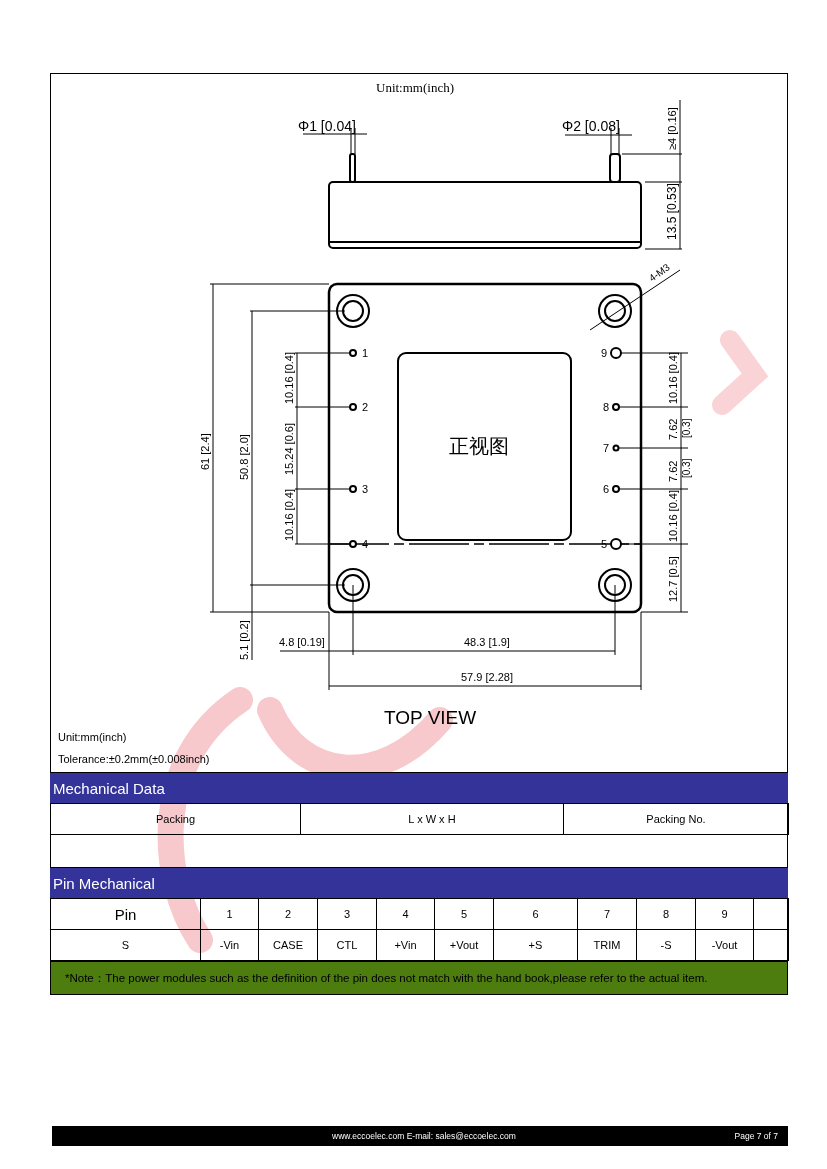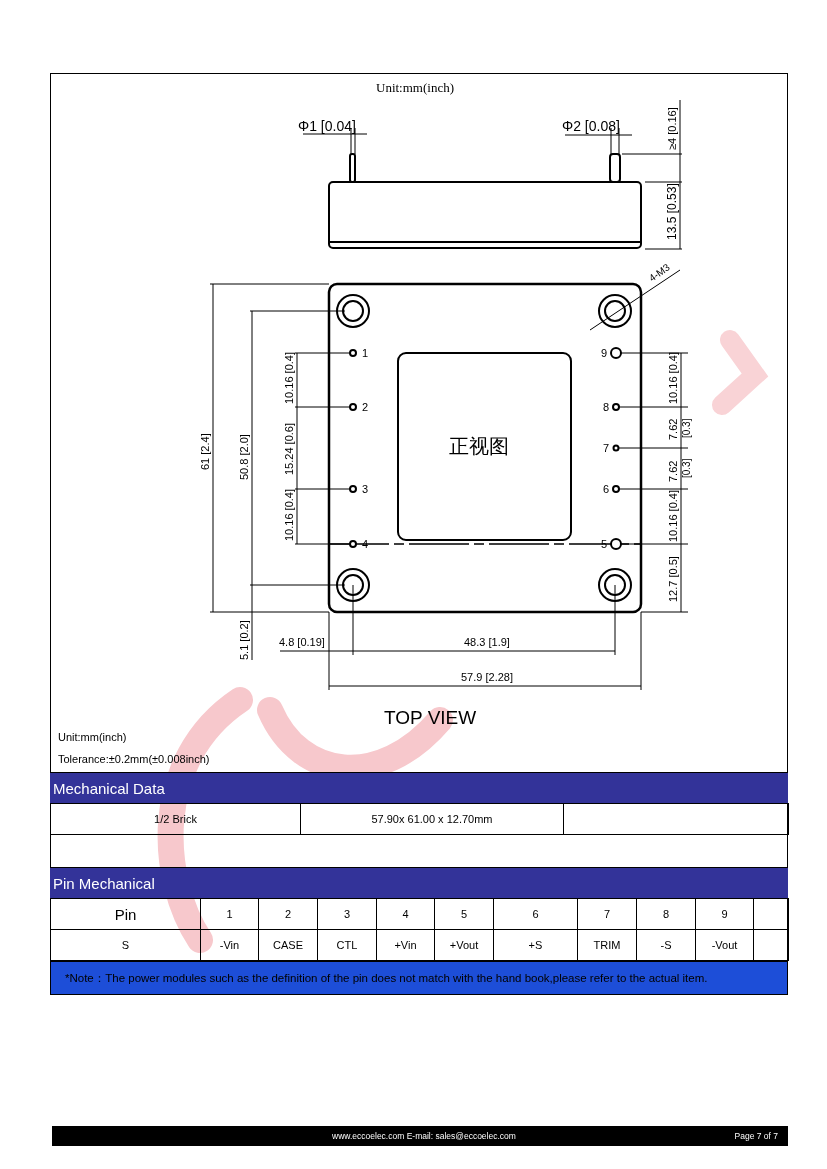--- a/index.html
+++ b/index.html
@@ -11,21 +11,21 @@
   .unit-top { position: absolute; left: 376px; top: 80px; font-family: "Liberation Serif", serif; font-size: 13px; }
   .top-view { position: absolute; left: 384px; top: 707px; font-size: 19px; }
   .note-line { position: absolute; left: 58px; font-size: 11px; }
   .band { position: absolute; left: 50px; width: 738px; height: 32px; background: #333399;
           color: #fff; font-size: 15px; line-height: 32px; padding-left: 3px; box-sizing: border-box;
           border-top: 1px solid #000; border-bottom: 1px solid #000; }
   table.grid { position: absolute; left: 50px; width: 738px; border-collapse: collapse; table-layout: fixed; }
   table.grid td { border: 1px solid #000; text-align: center; font-size: 11px; height: 30px; padding: 0; }
   .pin-head { font-size: 15px !important; }
   .note-box { position: absolute; left: 50px; top: 961px; width: 738px; height: 34px;
-              background: #1d4ed8; border: 1px solid #000; box-sizing: border-box;
+              background: #4d7c0f; border: 1px solid #000; box-sizing: border-box;
               font-size: 11.5px; line-height: 32px; padding-left: 14px; }
   .footer { position: absolute; left: 52px; top: 1126px; width: 736px; height: 20px; background: #000;
             color: #fff; font-size: 8.5px; line-height: 20px; }
   .footer .center { position: absolute; left: 280px; }
   .footer .page { position: absolute; right: 10px; margin-left: 32px; }
   .watermark { position: absolute; left: 0; top: 0; pointer-events: none; }
 </style>
 </head>
 <body>
 
@@ -166,24 +166,24 @@
 <div class="note-line" style="top:753px">Tolerance:±0.2mm(±0.008inch)</div>
 
 <div class="band" style="top:772px">Mechanical Data</div>
 <table class="grid" style="top:803px">
   <colgroup>
       <col style="width:250px">
       <col style="width:263px">
       <col style="width:225px">
     </colgroup>
   <tbody>
-  <tr>
-    <td>1/2 Brick</td>
-    <td>57.90x 61.00 x 12.70mm</td>
-    <td></td>
+      <tr>
+    <td>Packing</td>
+    <td>L x W x H</td>
+    <td>Packing No.</td>
   </tr>
 </tbody>
   </table>
 
 <div class="band" style="top:867px">Pin Mechanical</div>
 <table class="grid" style="top:898px">
   <colgroup>
     <col style="width:150px">
       <col style="width:58px">
       <col style="width:59px">

